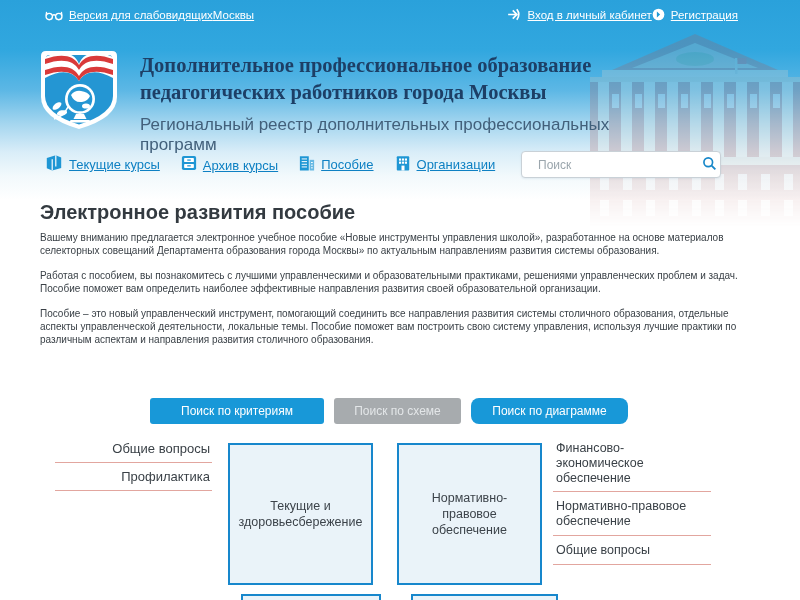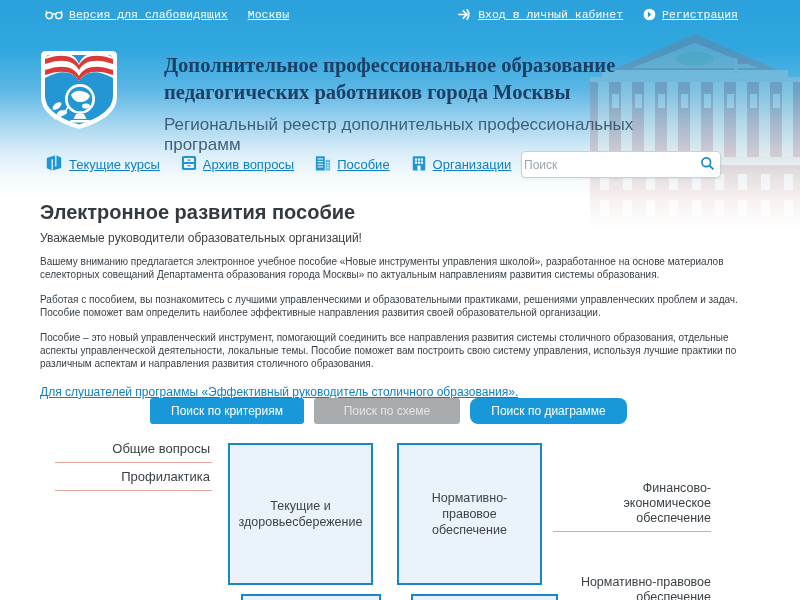--- a/index.html
+++ b/index.html
@@ -14,64 +14,64 @@
   .page{position:relative;width:800px;height:600px;overflow:hidden;background:#fff;}
 
   
   .header-bg{position:absolute;left:0;top:0;width:800px;height:200px;
     background:linear-gradient(180deg,#2aa1db 0%,#31a7df 25%,#5cb7e5 45%,#a5d6ef 62%,#d9edf8 76%,#f2f9fc 88%,#ffffff 100%);}
   .gov-building{position:absolute;right:0;top:22px;width:210px;height:205px;opacity:.24;
     -webkit-mask-image:linear-gradient(180deg,#000 65%,transparent 100%);
     mask-image:linear-gradient(180deg,#000 65%,transparent 100%);}
 
   .topbar{position:absolute;top:8px;left:45px;right:62px;display:flex;justify-content:space-between;}
-  .topbar-group{display:flex;gap:20px;align-items:flex-start;font-family:Liberation Mono, monospace;}
+  .topbar-group{display:flex;align-items:flex-end;}
   .toplink{display:flex;gap:6px;align-items:center;color:#fff;font-size:11.5px;cursor:pointer;}
   .toplink span.lbl{text-decoration:underline;}
   .toplink svg{display:block;}
 
   .logo{position:absolute;left:35px;top:45px;width:88px;height:88px;}
-  .title-block{position:absolute;left:140px;top:52px;width:500px;margin-left:24px;}
+  .title-block{position:absolute;left:140px;top:52px;width:500px;}
   .site-title{font-family:"Liberation Serif","DejaVu Serif",serif;font-weight:bold;
     font-size:20.5px;line-height:27px;color:var(--title-navy);}
   .site-subtitle{margin-top:9px;font-size:17px;color:var(--subtitle-color);}
 
   
-  .nav{position:absolute;left:45px;top:154px;display:flex;gap:21px;align-items:center;}
+  .nav{position:absolute;left:45px;top:154px;display:flex;gap:21px;align-items:flex-end;}
   .nav-item{display:flex;gap:6px;align-items:center;cursor:pointer;}
   .nav-item .lbl{font-size:13px;color:var(--link-blue);text-decoration:underline;}
   .search-wrap{position:absolute;left:521px;top:151px;width:200px;height:27px;background:#fff;
     border:1px solid var(--search-border);border-radius:4px;display:flex;align-items:center;
     box-shadow:0 1px 2px rgba(0,60,100,.08);}
   .search-input{flex:1;border:none;outline:none;background:transparent;font-size:12px;
-    color:#444;padding:0 6px 0 2px;font-family:inherit;}
+    color:#444;padding:0 6px 0 16px;font-family:inherit;}
   .search-input::placeholder{color:#9ba6ad;}
   .search-btn{width:26px;height:100%;border:none;background:transparent;cursor:pointer;display:flex;align-items:center;justify-content:center;}
 
   
   .content{position:absolute;left:40px;top:201px;width:728px;color:var(--text-dark);}
   .page-title{font-size:20px;font-weight:bold;color:var(--heading-dark);margin-bottom:7px;}
   .greeting{font-size:12px;margin-bottom:10px;}
   .content p{font-size:10px;line-height:1.34;margin-bottom:11px;}
   .program-link{display:inline-block;font-size:12px;color:var(--link-blue);text-decoration:underline;cursor:pointer;}
 
   .buttons-row{position:absolute;left:150px;top:398px;display:flex;gap:10px;}
   .btn{height:26px;border:none;border-radius:3px;color:#fff;font-size:12px;cursor:pointer;
     font-family:inherit;padding:0 8px;}
-  .btn.blue{background:var(--button-blue);width:154px;}
-  .btn.gray{background:var(--button-gray);color:#e3e6e8;width:146px;}
+  .btn.blue{background:var(--button-blue);width:174px;}
+  .btn.gray{background:var(--button-gray);color:#e3e6e8;width:127px;}
   .btn.blue:last-child{width:157px;border-radius:8px;}
 
   
   .left-labels{position:absolute;left:55px;top:438px;width:157px;}
   .left-labels .diag-label{text-align:right;font-size:13px;color:var(--text-dark);
     padding:3px 2px 6px 0;border-bottom:1px solid var(--underline-pink);margin-bottom:3px;cursor:pointer;}
   .right-labels{position:absolute;left:553px;top:438px;width:158px;}
-  .right-labels .diag-label{text-align:right;font-size:12.5px;line-height:1.18;color:var(--text-dark);
-    padding:3px 0 6px 3px;border-bottom:1px solid var(--underline-pink);margin-bottom:4px;cursor:pointer;margin-top:40px;}
+  .right-labels .diag-label{text-align:left;font-size:12.5px;line-height:1.18;color:var(--text-dark);
+    padding:3px 0 6px 3px;border-bottom:1px solid var(--underline-pink);margin-bottom:4px;cursor:pointer;}
   .diag-box{position:absolute;width:145px;height:142px;background:var(--box-fill);
     border:2px solid var(--box-border);display:flex;align-items:center;justify-content:center;
     text-align:center;font-size:12.5px;line-height:1.3;color:#3c434a;cursor:pointer;padding:6px;}
   .box-1{left:228px;top:443px;}
   .box-2{left:397px;top:443px;}
   .bottom-box{position:absolute;top:594px;height:30px;background:var(--box-fill);
     border:2px solid var(--box-border);cursor:pointer;}
   .bottom-box-1{left:241px;width:140px;}
   .bottom-box-2{left:411px;width:147px;}
 </style>
@@ -217,21 +217,21 @@
     <a class="nav-item">
       <span>
         <svg width="16" height="16" viewBox="0 0 18 18">
           <rect x="1" y="1" width="16" height="16" rx="2" fill="#1e96d4"></rect>
           <rect x="3.5" y="3.5" width="11" height="4.5" rx="0.8" fill="#fff"></rect>
           <rect x="3.5" y="10" width="11" height="4.5" rx="0.8" fill="#fff"></rect>
           <rect x="7" y="5" width="4" height="1.4" fill="#1e96d4"></rect>
           <rect x="7" y="11.5" width="4" height="1.4" fill="#1e96d4"></rect>
         </svg>
       </span>
-      <span class="lbl">Архив вопросы</span>
+      <span class="lbl">Архив курсы</span>
     </a>
     <a class="nav-item">
       <span>
         <svg width="16" height="17" viewBox="0 0 18 18">
           <rect x="1" y="2" width="10" height="16" fill="#1e96d4"></rect>
           <rect x="12" y="6" width="5" height="12" fill="#67b9e3"></rect>
           <g stroke="#fff" stroke-width="1.1">
             <line x1="3" y1="5" x2="9" y2="5"></line>
               <line x1="3" y1="8" x2="9" y2="8"></line>
             <line x1="3" y1="11" x2="9" y2="11"></line>
@@ -270,25 +270,23 @@
         <svg width="15" height="15" viewBox="0 0 18 18">
           <circle cx="7.5" cy="7.5" r="5.2" fill="none" stroke="#1787c9" stroke-width="2"></circle>
           <line x1="11.5" y1="11.5" x2="16" y2="16" stroke="#1787c9" stroke-width="2.2"></line>
         </svg>
       </span>
     </button>
   </div>
 
   <div class="content">
     <div class="page-title">Электронное развития пособие</div>
-    <div class="greeting">Уважаемые руководители образовательных организаций!</div>
     <p>Вашему вниманию предлагается электронное учебное пособие «Новые инструменты управления школой», разработанное на основе материалов селекторных совещаний Департамента образования города Москвы» по актуальным направлениям развития системы образования.</p>
     <p>Работая с пособием, вы познакомитесь с лучшими управленческими и образовательными практиками, решениями управленческих проблем и задач. Пособие поможет вам определить наиболее эффективные направления развития своей образовательной организации.</p>
     <p>Пособие – это новый управленческий инструмент, помогающий соединить все направления развития системы столичного образования, отдельные аспекты управленческой деятельности, локальные темы. Пособие поможет вам построить свою систему управления, используя лучшие практики по различным аспектам и направления развития столичного образования.</p>
-    <a class="program-link">Для слушателей программы «Эффективный руководитель столичного образования».</a>
   </div>
 
   <div class="buttons-row">
     <button class="btn blue">Поиск по критериям</button>
     <button class="btn gray">Поиск по схеме</button>
     <button class="btn blue">Поиск по диаграмме</button>
   </div>
 
   <div class="left-labels">
     <div class="diag-label">Общие вопросы</div>

